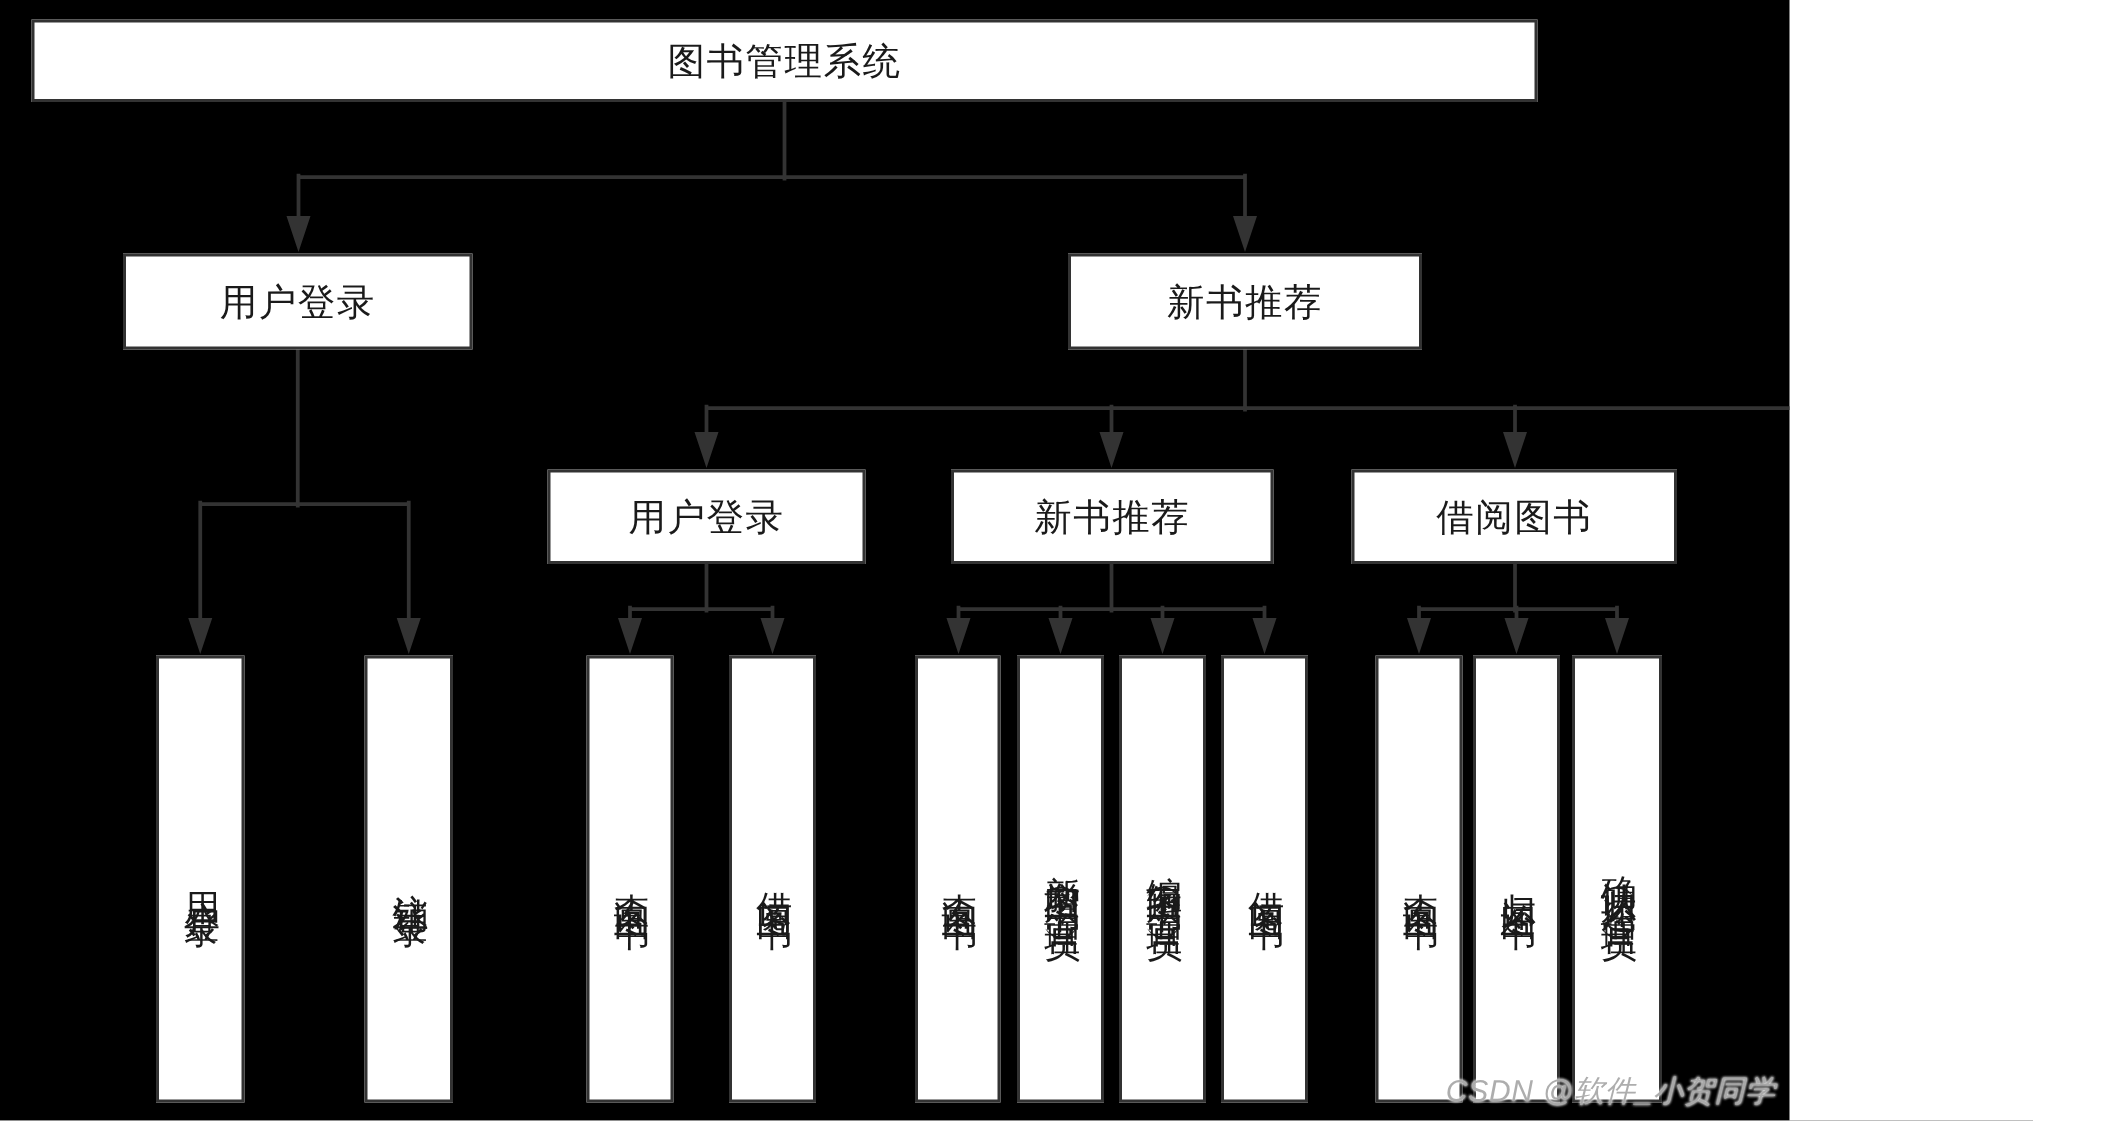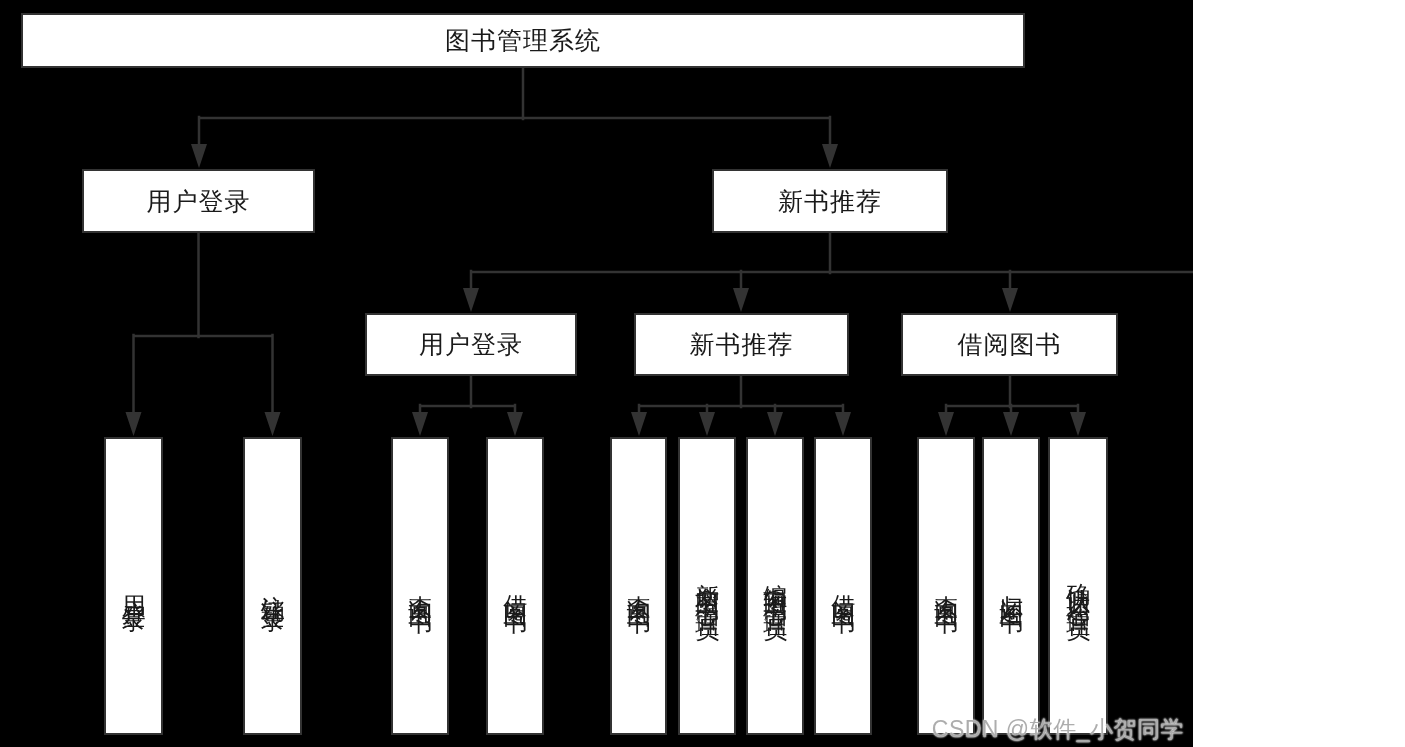--- a/index.html
+++ b/index.html
@@ -38,25 +38,26 @@
     font-size: 24px;
     letter-spacing: 5px;
     line-height: 1.1;
     white-space: nowrap;
   }
   .watermark {
     position: absolute;
     right: 9px;
     top: 714px;
     z-index: 3;
-    font-size: 23px;
+    font-size: 20px;
     letter-spacing: 0.5px;
     color: rgba(164,164,164,0.9);
     text-shadow: 0 0 2px #ffffff, 0 0 2px #ffffff;
     white-space: nowrap;
+    font-style: italic;
   }
 </style>
 </head>
 <body>
 
 <div class="canvas">
 
   <svg class="wires" width="1405" height="747" viewBox="0 0 1405 747">
     <path fill="none" stroke="#333333" stroke-width="2.5" stroke-linecap="square" d="M523,68 V119
              M199,118 H830

